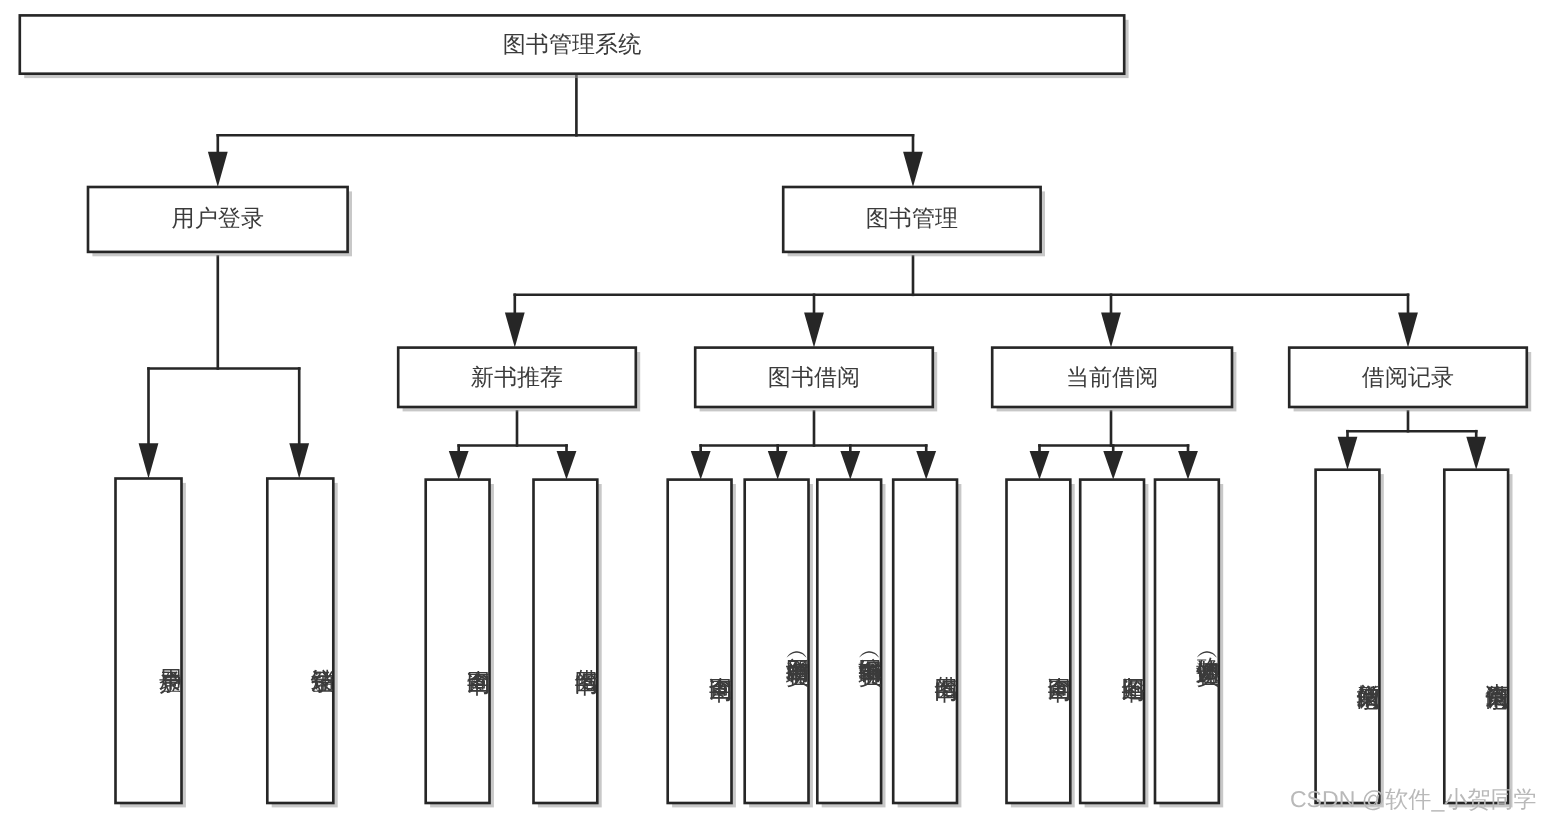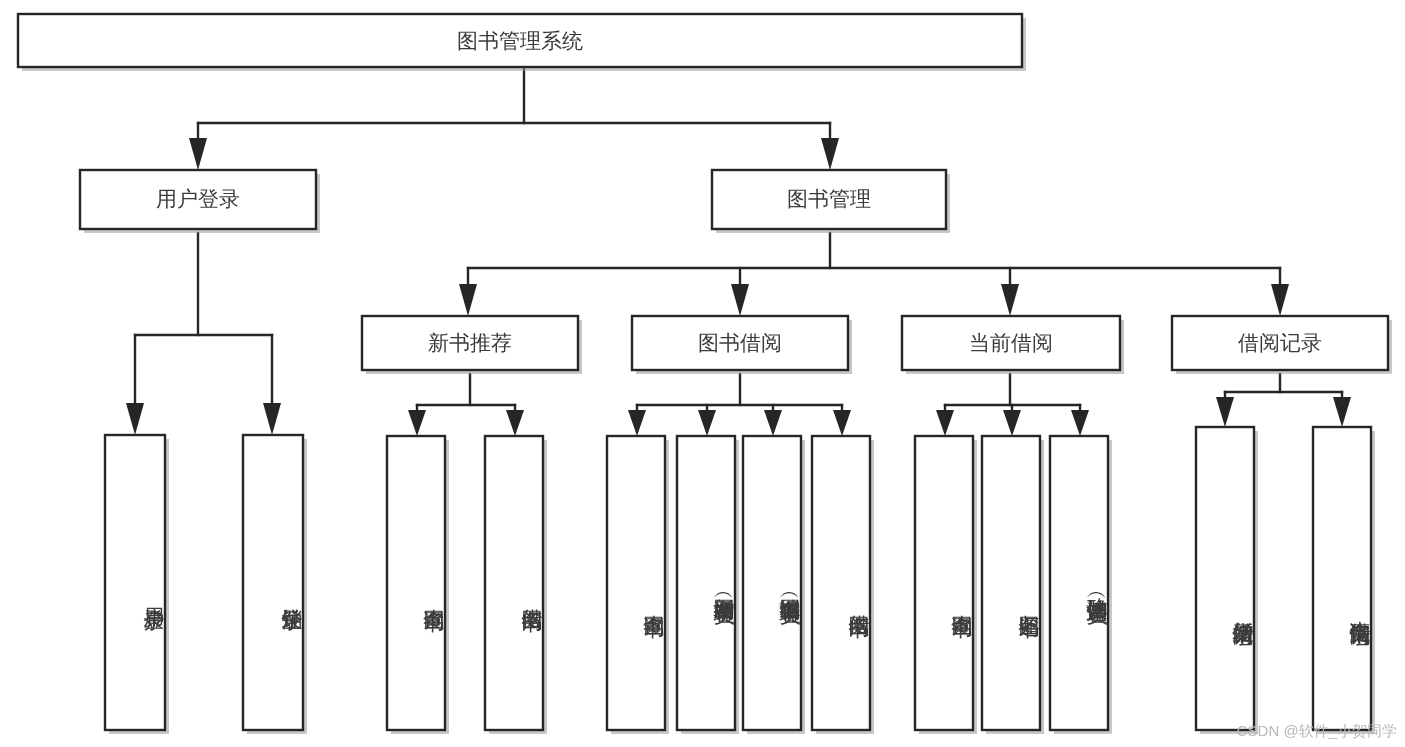--- a/index.html
+++ b/index.html
@@ -64,21 +64,21 @@
     display: flex;
     align-items: flex-start;
     justify-content: center;
     pointer-events: none;
   }
   .watermark {
     position: absolute;
     right: 8px;
     bottom: 6px;
     font-family: "Liberation Sans", sans-serif;
-    font-size: 15px;
+    font-size: 21px;
     color: #b9b9b9;
     white-space: nowrap;
   }
 </style>
 </head>
 <body>
 
 <div id="diagram-root">
 
   <svg class="diagram-canvas" viewBox="0 0 1405 747">

